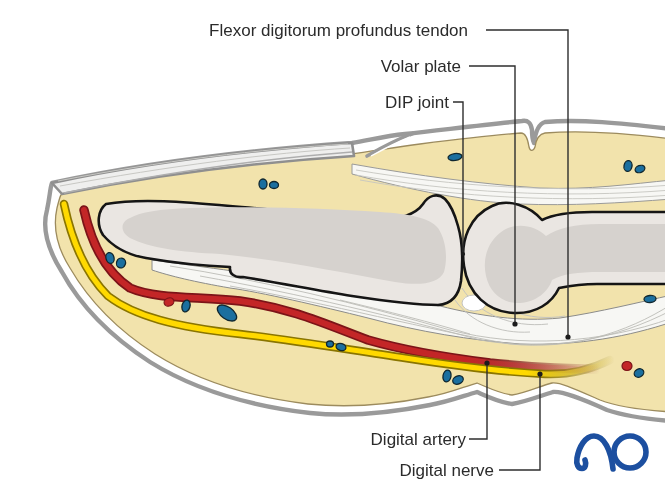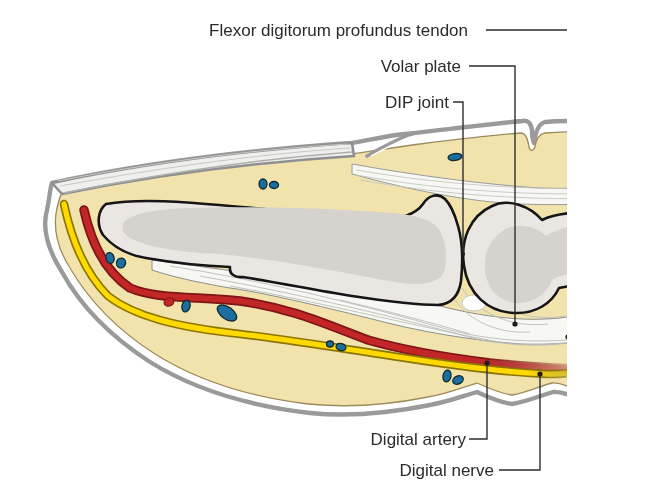--- a/index.html
+++ b/index.html
@@ -1,16 +1,16 @@
 <!DOCTYPE html>
 <html><head>
 <meta charset="utf-8">
 <style>
   html,body{margin:0;padding:0;background:#ffffff;}
-  .stage{position:relative;width:567px;height:493px;background:#fff;overflow:hidden;
+  .stage{position:relative;width:665px;height:493px;background:#fff;overflow:hidden;
          font-family:"Liberation Sans", sans-serif;}
   svg{position:absolute;left:0;top:0;}
   text.lbl{font-family:"Liberation Sans", sans-serif;font-size:17px;fill:#2b2b2b;}
 </style>
 </head>
 <body>
 
 <div class="stage">
 <svg width="665" height="493" viewBox="0 0 665 493">
   <defs>

